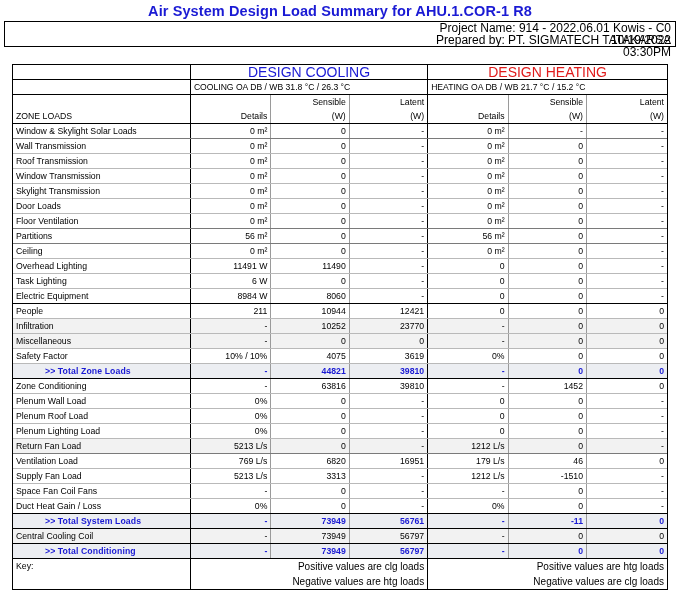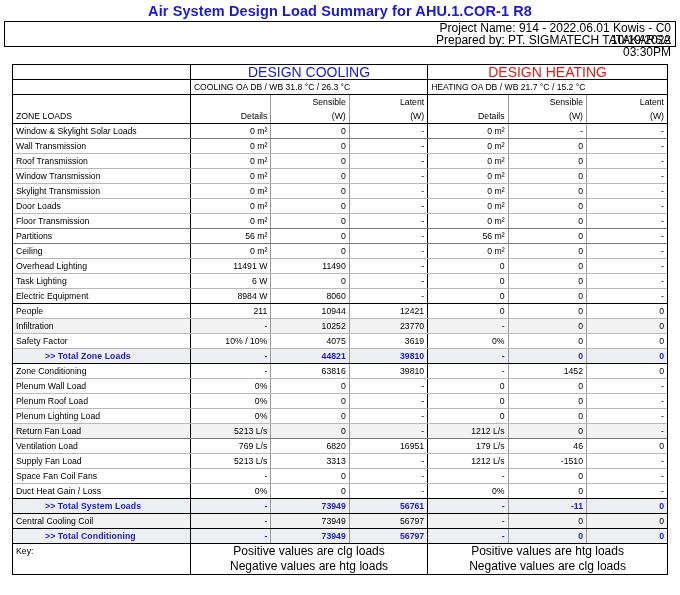--- a/index.html
+++ b/index.html
@@ -122,23 +122,23 @@
     color: #1a1ad4;
     font-weight: bold;
     background: #eceef2;
   }
   tr.total td.lbl { letter-spacing: 0.1px; padding-left: 32px; }
 
   tr.shade td { background: #f2f2f2; }
 
   .key-label { font-weight: bold; }
   .key-cell {
-    text-align: center;
-    font-weight: bold;
-    font-size: 12px;
+    text-align: right;
+    font-weight: bold;
+    font-size: 10px;
   }
   tr.key-row td { height: 15px; line-height: 15px; margin-left: 48px; }
 </style>
 </head>
 <body>
 
 <div class="doc-title">Air System Design Load Summary for AHU.1.COR-1 R8</div>
 
 <div class="header-block">
   <div class="header-row first">
@@ -244,21 +244,21 @@
         <tr>
           <td class="lbl hr-thin">Door Loads</td>
           <td class="num vl-strong hr-thin">0 m²</td>
           <td class="num vl-thin hr-thin">0</td>
           <td class="num vl-thin hr-thin">-</td>
           <td class="num vl-strong hr-thin">0 m²</td>
           <td class="num vl-thin hr-thin">0</td>
           <td class="num vl-thin hr-thin">-</td>
         </tr>
         <tr>
-          <td class="lbl hr-med">Floor Transmission</td>
+          <td class="lbl hr-med">Floor Ventilation</td>
           <td class="num vl-strong hr-med">0 m²</td>
           <td class="num vl-thin hr-med">0</td>
           <td class="num vl-thin hr-med">-</td>
           <td class="num vl-strong hr-med">0 m²</td>
           <td class="num vl-thin hr-med">0</td>
           <td class="num vl-thin hr-med">-</td>
         </tr>
         <tr>
           <td class="lbl hr-med">Partitions</td>
           <td class="num vl-strong hr-med">56 m²</td>
@@ -311,20 +311,29 @@
           <td class="num vl-thin hr-thin">12421</td>
           <td class="num vl-strong hr-thin">0</td>
           <td class="num vl-thin hr-thin">0</td>
           <td class="num vl-thin hr-thin">0</td>
         </tr>
         <tr class="shade">
           <td class="lbl hr-thin">Infiltration</td>
           <td class="num vl-strong hr-thin">-</td>
           <td class="num vl-thin hr-thin">10252</td>
           <td class="num vl-thin hr-thin">23770</td>
+          <td class="num vl-strong hr-thin">-</td>
+          <td class="num vl-thin hr-thin">0</td>
+          <td class="num vl-thin hr-thin">0</td>
+        </tr>
+        <tr class="shade">
+          <td class="lbl hr-thin">Miscellaneous</td>
+          <td class="num vl-strong hr-thin">-</td>
+          <td class="num vl-thin hr-thin">0</td>
+          <td class="num vl-thin hr-thin">0</td>
           <td class="num vl-strong hr-thin">-</td>
           <td class="num vl-thin hr-thin">0</td>
           <td class="num vl-thin hr-thin">0</td>
         </tr>
         <tr>
           <td class="lbl hr-thin">Safety Factor</td>
           <td class="num vl-strong hr-thin">10% / 10%</td>
           <td class="num vl-thin hr-thin">4075</td>
           <td class="num vl-thin hr-thin">3619</td>
           <td class="num vl-strong hr-thin">0%</td>

